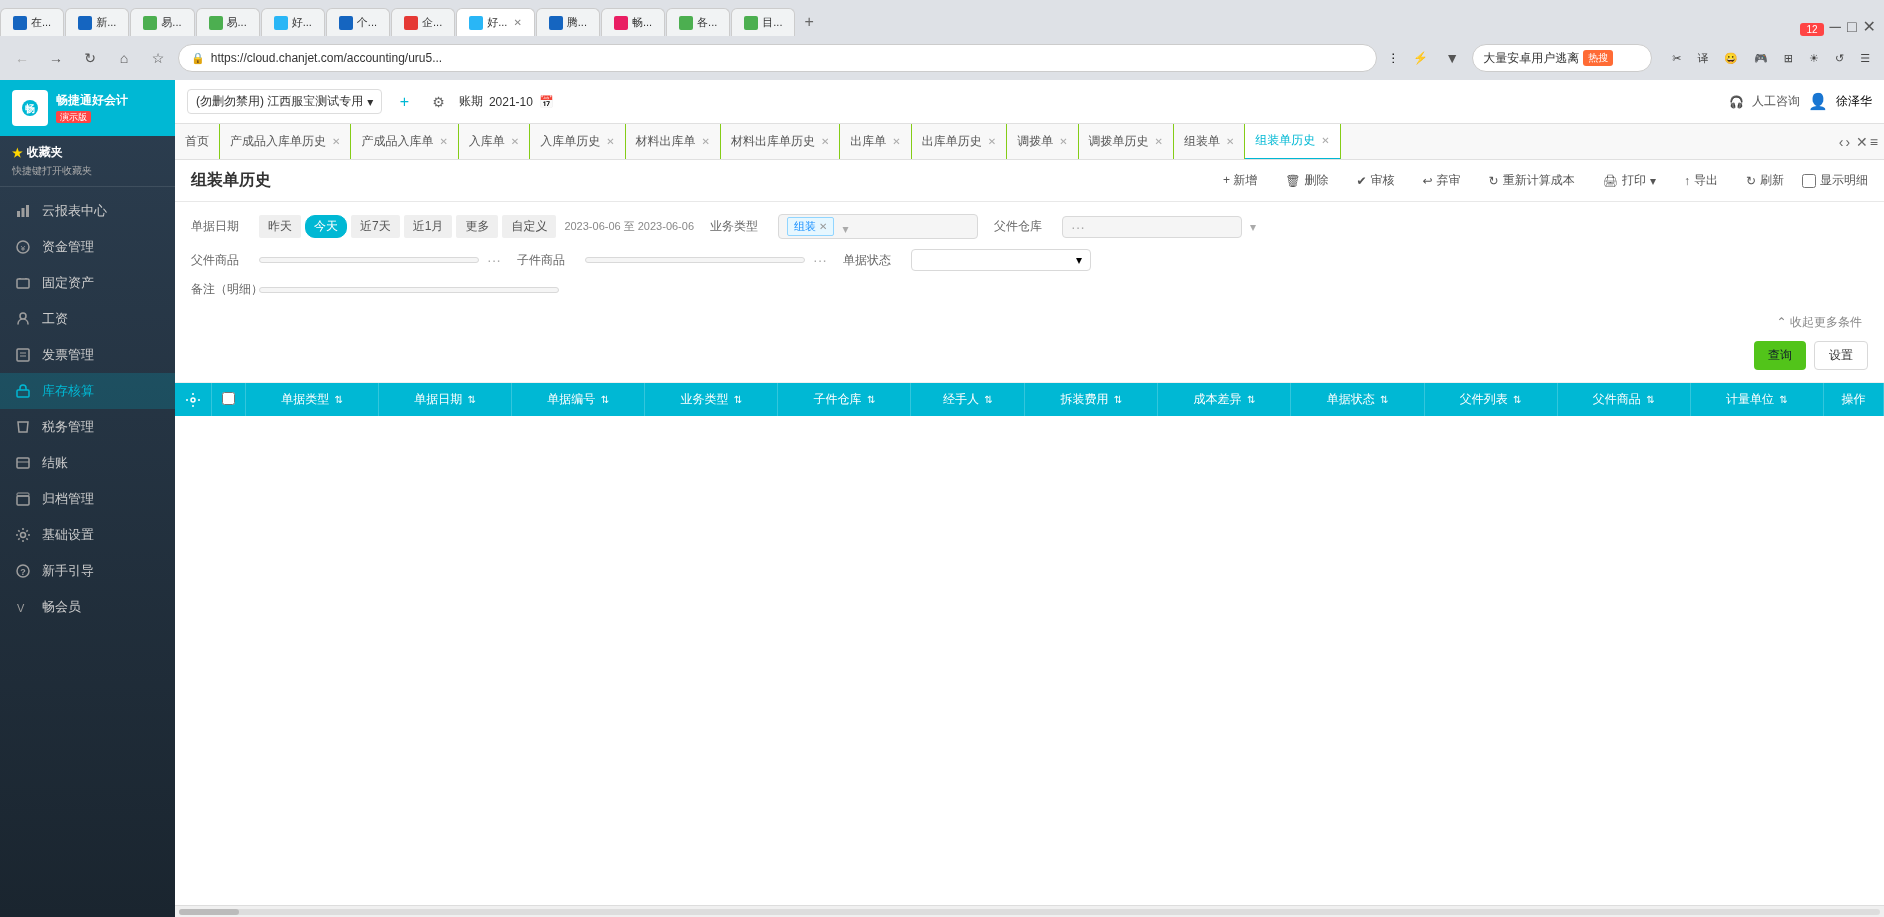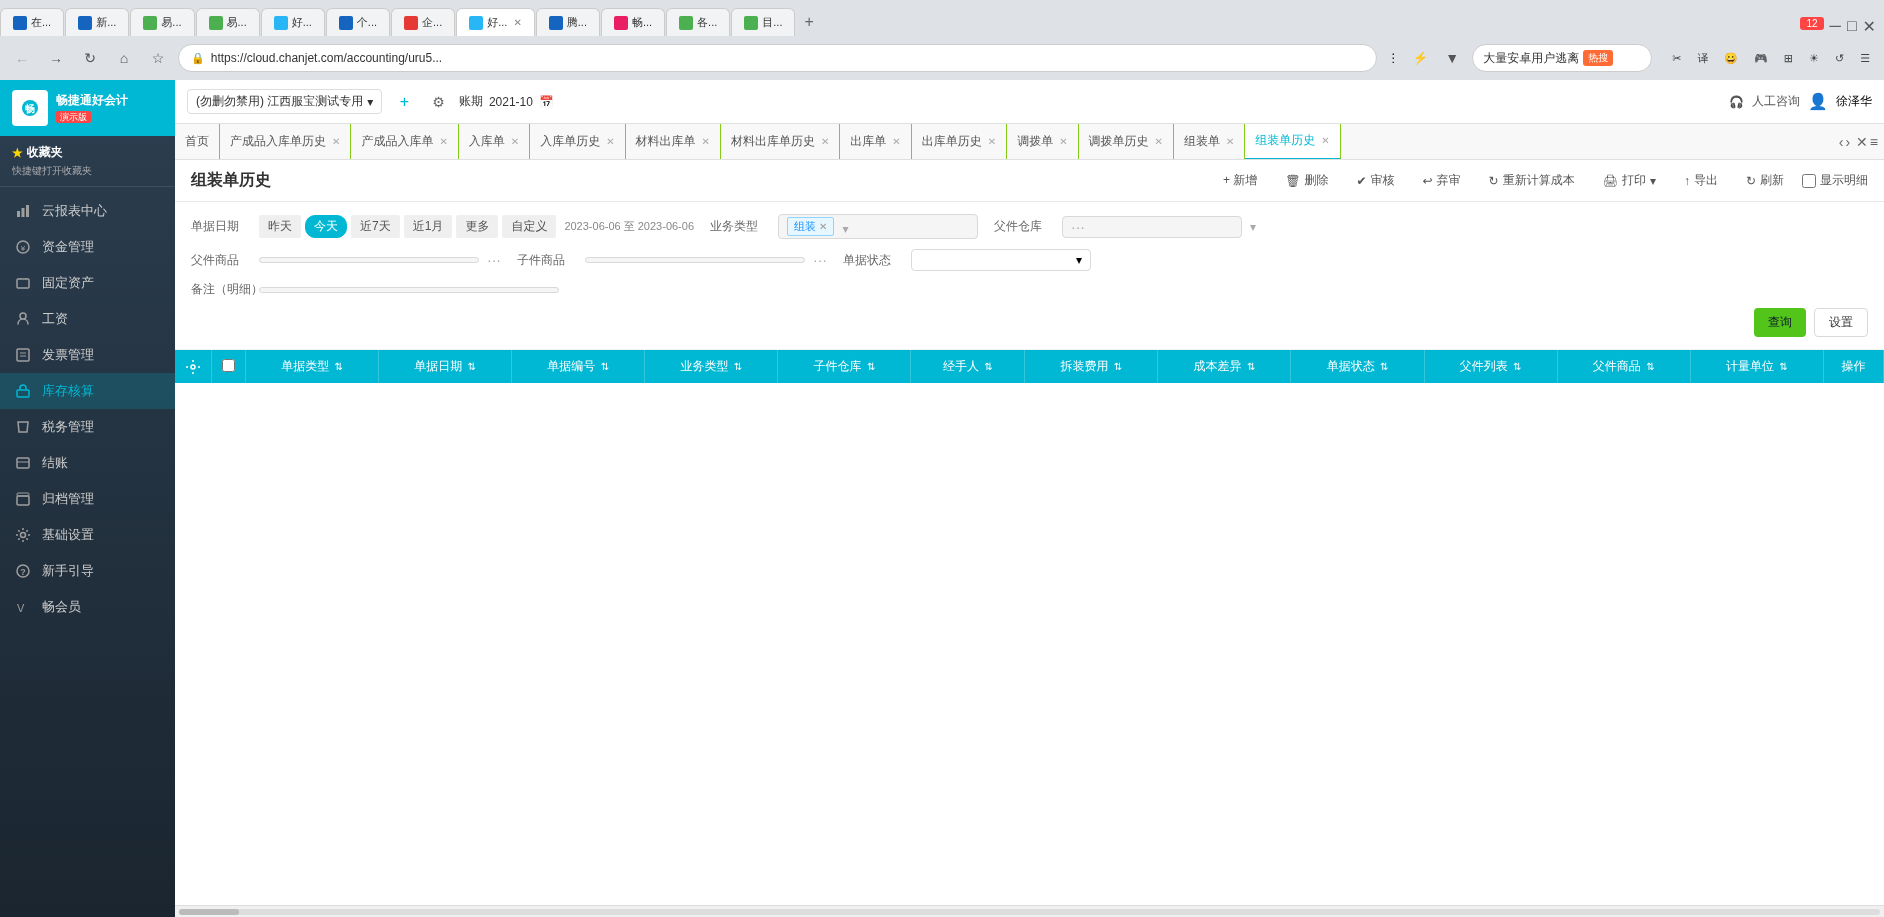--- a/index.html
+++ b/index.html
@@ -149,21 +149,21 @@
     </div>
     <div class="tab">
       <div class="tab-icon" style="background:#4caf50;"></div>
       <span>各...</span>
     </div>
     <div class="tab">
       <div class="tab-icon" style="background:#4caf50;"></div>
       <span>目...</span>
     </div>
     <div class="tab-new">+</div>
-    <div style="margin-left:auto;display:flex;align-items:flex-start;gap:6px;padding-right:8px;">
+    <div style="margin-left:auto;display:flex;align-items:flex-end;gap:6px;padding-right:8px;">
       <div style="background:#ff4444;color:#fff;font-size:10px;padding:1px 6px;border-radius:3px;">12</div>
       <div style="font-size:16px;color:#555;cursor:pointer;">─</div>
       <div style="font-size:16px;color:#555;cursor:pointer;">□</div>
       <div style="font-size:16px;color:#555;cursor:pointer;">✕</div>
     </div>
   </div>
 
   <div class="address-bar">
     <div class="nav-btn disabled">←</div>
     <div class="nav-btn">→</div>
@@ -505,20 +505,26 @@
         </div>
       </div>
 
       <div class="search-row">
         <div class="search-field">
           <span class="search-label">备注（明细）</span>
           <div class="tag-input" style="min-width:300px;"></div>
         </div>
       </div>
 
+      <div style="display:flex;justify-content:flex-end;gap:8px;margin-top:6px;align-items:center;">
+        <div class="collapse-bar">
+          <span>⌃</span>
+          <span>收起更多条件</span>
+        </div>
+      </div>
 
       <div style="display:flex;justify-content:flex-end;gap:8px;margin-top:4px;">
         <button class="action-btn-primary">查询</button>
         <button class="action-btn-default">设置</button>
       </div>
     </div>
 
     <div class="data-table-wrapper">
       <table class="data-table">
         <thead>

